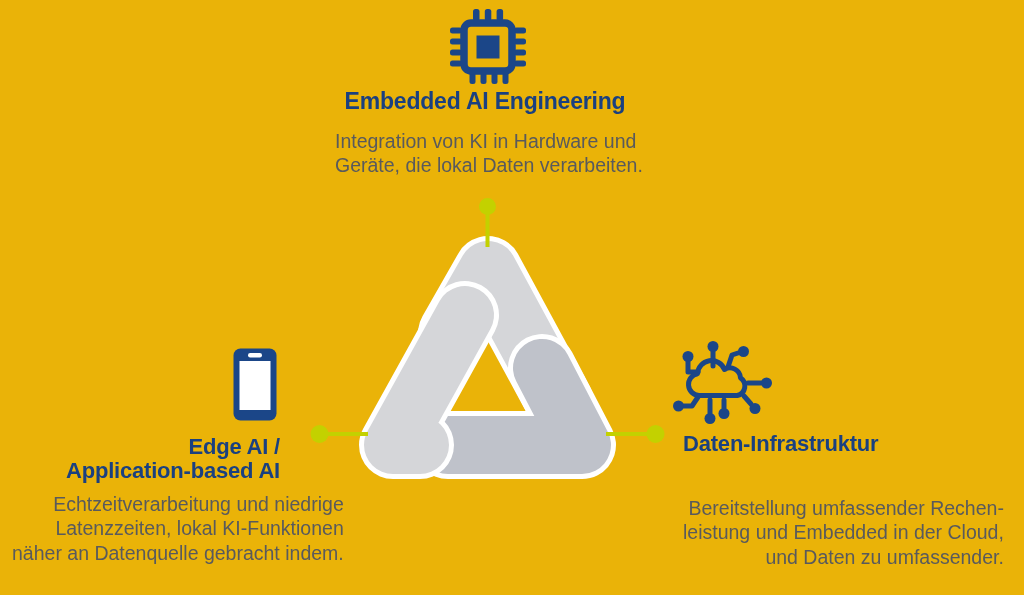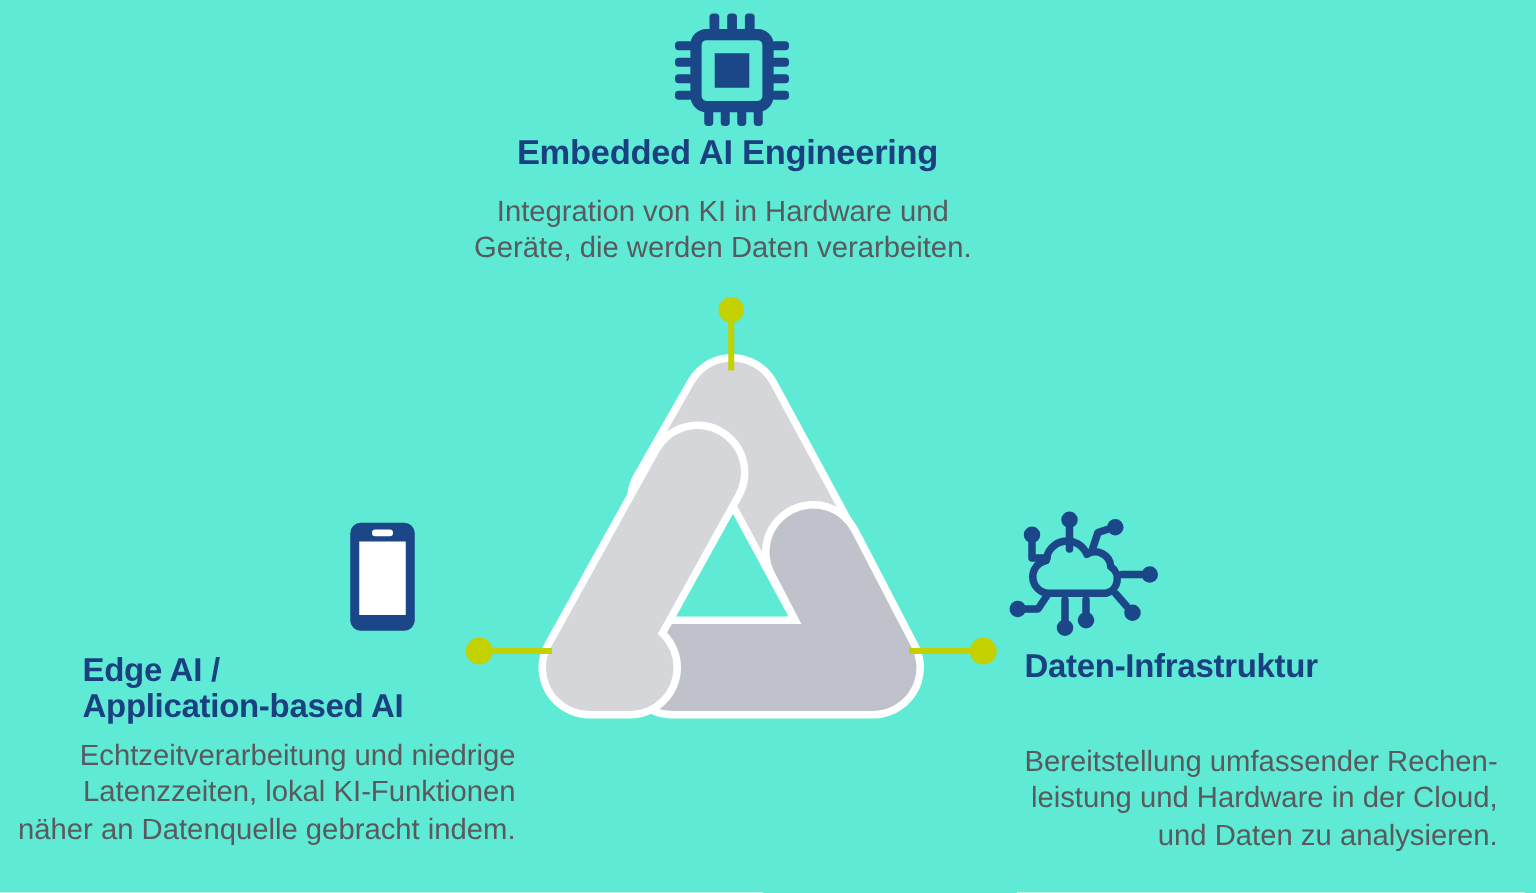--- a/index.html
+++ b/index.html
@@ -1,19 +1,19 @@
 <!DOCTYPE html>
 <html><head>
 <meta charset="utf-8">
 <style>
   html,body{margin:0;padding:0;background:#ffffff;}
   .canvas{
     position:relative;
     width:1024px;height:595px;
-    background:#5eead4;
+    background:#eab308;
     font-family:"Liberation Sans", sans-serif;
     overflow:hidden;
   }
   .graphic{position:absolute;left:0;top:0;width:1024px;height:595px;}
   .halo{fill:none;stroke:#ffffff;stroke-width:68;stroke-linecap:round;stroke-linejoin:round;}
   .arm{fill:none;stroke-width:58;stroke-linecap:round;stroke-linejoin:round;}
   .arm.light{stroke:#d5d6d9;}
   .arm.dark{stroke:#bfc2ca;}
   .connector-line{stroke:#c3d100;stroke-width:4;}
   .connector-dot{fill:#c3d100;}
@@ -28,22 +28,22 @@
     white-space:nowrap;
   }
   .node-desc{
     position:absolute;
     color:#595a5d;
     font-size:19.5px;
     line-height:24.4px;
     white-space:nowrap;
   }
   .top-title{left:295px;top:90px;width:380px;text-align:center;font-size:23px;}
-  .top-desc{left:316px;top:129px;text-align:center;}
-  .edge-title{left:55px;top:435px;width:238px;}
+  .top-desc{left:335px;top:129px;text-align:left;}
+  .edge-title{left:42px;top:435px;width:238px;text-align:right;}
   .edge-desc{left:12px;top:492px;text-align:right;}
   .cloud-title{left:683px;top:432px;text-align:left;}
   .cloud-desc{left:683px;top:496px;text-align:right;}
 </style>
 </head>
 <body>
 
 <div class="canvas">
 
   <svg class="graphic" viewBox="0 0 1024 595" aria-hidden="true">
@@ -94,21 +94,21 @@
       <rect x="66" y="43.5" width="12" height="6" rx="2.5"></rect>
       <rect x="66" y="54.5" width="12" height="6" rx="2.5"></rect>
     </g>
     <rect x="16" y="17" width="48" height="48" rx="7" fill="none" stroke="#1b4688" stroke-width="7.5"></rect>
     <rect x="28.5" y="29.5" width="23" height="23" fill="#1b4688"></rect>
   </svg>
 
   <div class="node-title top-title">Embedded AI Engineering</div>
   <div class="node-desc top-desc">
     <div>Integration von KI in Hardware und</div>
-    <div>Geräte, die werden Daten verarbeiten.</div>
+    <div>Geräte, die lokal Daten verarbeiten.</div>
   </div>
 
   <svg class="icon-svg" style="left:233px;top:348px" width="44" height="73" viewBox="0 0 44 73" aria-hidden="true">
     <rect x="0.5" y="0.5" width="43" height="72" rx="7" fill="#1b4688"></rect>
     <rect x="6.5" y="13" width="31" height="49" fill="#ffffff"></rect>
     <rect x="15" y="5" width="14" height="4.5" rx="2.2" fill="#ffffff"></rect>
   </svg>
 
   <div class="node-title edge-title">
     <div>Edge AI /</div>
@@ -144,17 +144,17 @@
       <circle cx="56" cy="77.5" r="5.5"></circle>
       <circle cx="10.5" cy="70" r="5.5"></circle>
     </g>
   </svg>
 
   <div class="node-title cloud-title">
     <div>Daten-Infrastruktur</div>
   </div>
   <div class="node-desc cloud-desc">
     <div>Bereitstellung umfassender Rechen-</div>
-    <div>leistung und Hardware in der Cloud,</div>
-    <div>und Daten zu analysieren.</div>
+    <div>leistung und Embedded in der Cloud,</div>
+    <div>und Daten zu umfassender.</div>
   </div>
 
 </div>
 
 </body></html>

